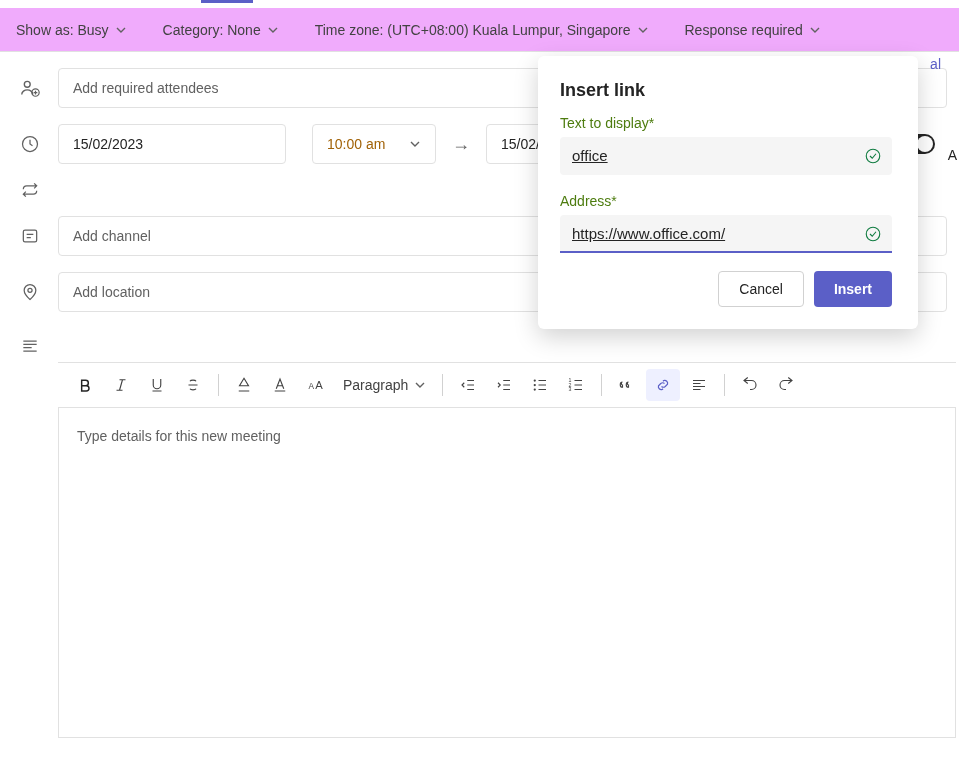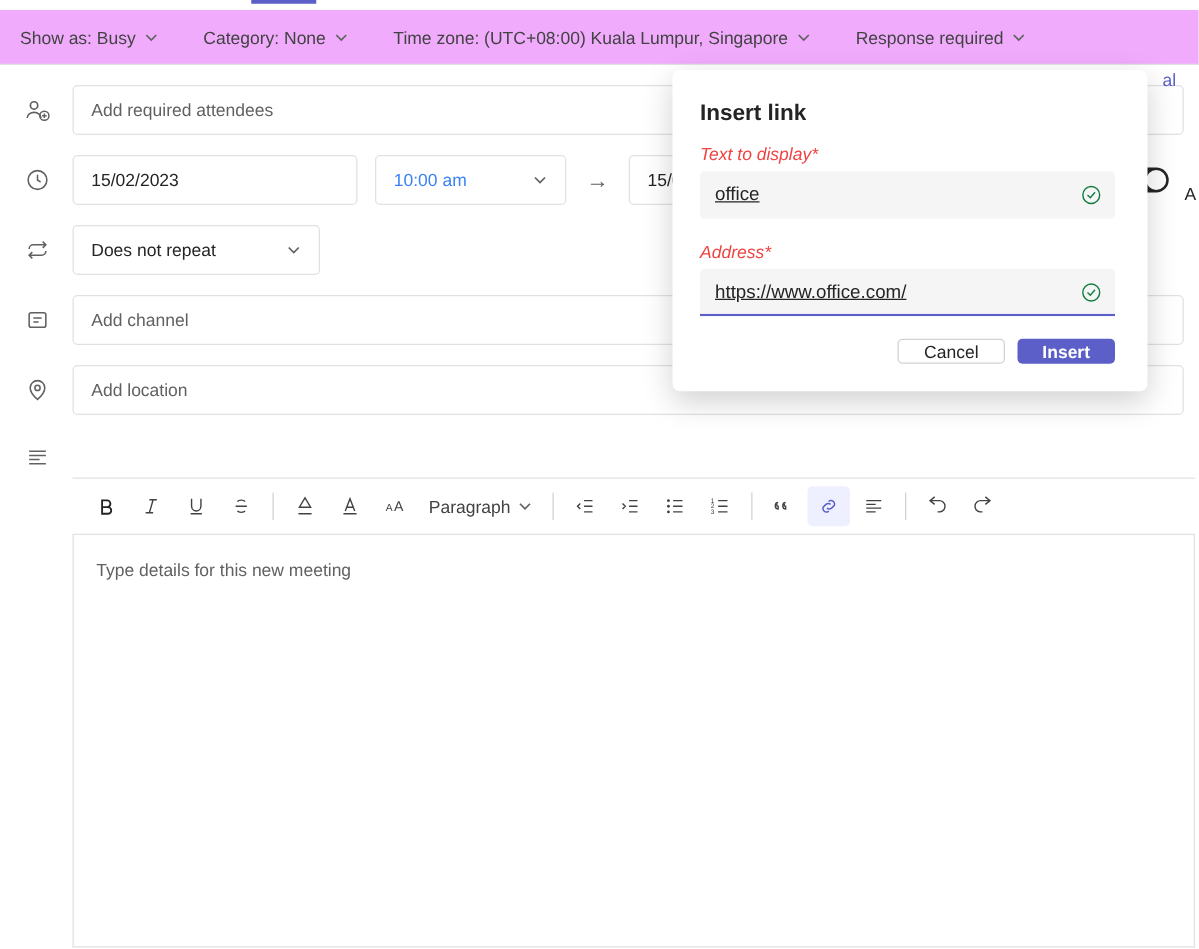--- a/index.html
+++ b/index.html
@@ -59,21 +59,21 @@
     border-radius:4px;
     height:40px;
     display:flex;
     align-items:center;
     padding:0 14px;
     color:#616161;
     font-size:14px;
   }
   .field.wide { flex:1; }
   .date-field { width:228px; color:#242424;}
-  .time-field { width:153px; display:flex; align-items:center; justify-content:space-between; color:#3b82f6;}
+  .time-field { width:124px; display:flex; align-items:center; justify-content:space-between; color:#a16207;margin-left:12px;}
   .arrow-between { width:22px; text-align:center; color:#616161; font-size:18px;}
   .repeat-field { width:198px; display:flex; justify-content:space-between; align-items:center; color:#242424;}
   .toggle {
     width:40px; height:20px; border-radius:10px; background:#242424;
     position:relative;
   }
   .toggle::after{
     content:""; position:absolute; right:2px; top:2px; width:16px; height:16px; border-radius:50%; background:#fff;
   }
   .toolbar {
@@ -124,42 +124,42 @@
     top:56px; left:526px;
     width:380px;
     background:#fff;
     border-radius:6px;
     box-shadow: 0 8px 24px rgba(0,0,0,0.18);
     padding: 24px 26px 22px 22px;
     z-index:20;
     margin-left:12px;
   }
   .modal h2 { font-size:18px; font-weight:600; margin-bottom:14px; color:#242424;}
-  .modal label { font-size:14px; color:#ef4444; display:block; margin-bottom:6px;font-style:italic;}
+  .modal label { font-size:14px; color:#4d7c0f; display:block; margin-bottom:6px;}
   .modal .minput {
     width:100%; height:38px;
     background:#f5f5f5;
     border:none;
     border-bottom:1px solid transparent;
     border-radius:4px;
     padding:0 36px 0 12px;
     font-size:15px;
     color:#242424;
     position:relative;
     text-decoration:underline;
   }
   .minput.active { border-bottom:2px solid #5b5fc7; border-radius:4px 4px 0 0;}
   .minput-wrap{ position:relative; margin-bottom:18px;}
   .check-ic {
     position:absolute; right:10px; top:50%; transform:translateY(-50%);
     width:18px; height:18px;
   }
   .modal-actions { display:flex; justify-content:flex-end; gap:10px; margin-top:6px;}
   .btn {
-    height:20px; padding:0 20px; border-radius:4px; font-size:14px; cursor:pointer;
+    height:36px; padding:0 20px; border-radius:4px; font-size:14px; cursor:pointer;
     border:1px solid #d1d1d1; background:#fff; color:#242424;
   }
   .btn.primary { background:#5b5fc7; color:#fff; border:none; font-weight:600;}
   .link-btn-active { background:#eef0ff; border-radius:4px; }
   .link-btn-active svg { stroke:#5b5fc7 !important; }
 </style>
 </head>
 <body>
 
 <div class="tab-indicator"></div>
@@ -230,26 +230,20 @@
       <span>15/02/</span>
     </div>
     <div style="flex:1"></div>
     <div class="toggle" style="margin-right:12px;"></div>
   </div>
 
   <div class="row">
     <div class="icon-col">
       <svg width="20" height="20" viewBox="0 0 24 24">
           <path d="M17 4l3 3-3 3M20 7H8a4 4 0 00-4 4M7 20l-3-3 3-3M4 17h12a4 4 0 004-4" fill="none" stroke="#616161" stroke-width="1.5"></path>
-        </svg>
-    </div>
-    <div class="field repeat-field">
-      <span>Does not repeat</span>
-      <svg class="chev-down" viewBox="0 0 12 12">
-          <path d="M2 4l4 4 4-4" fill="none" stroke="#616161" stroke-width="1.4"></path>
         </svg>
     </div>
   </div>
 
   <div class="row">
     <div class="icon-col">
       <svg width="20" height="20" viewBox="0 0 24 24">
           <rect x="4" y="5" width="16" height="14" rx="2" fill="none" stroke="#616161" stroke-width="1.5"></rect>
           <path d="M8 10h8M8 14h5" stroke="#616161" stroke-width="1.5"></path>
         </svg>

